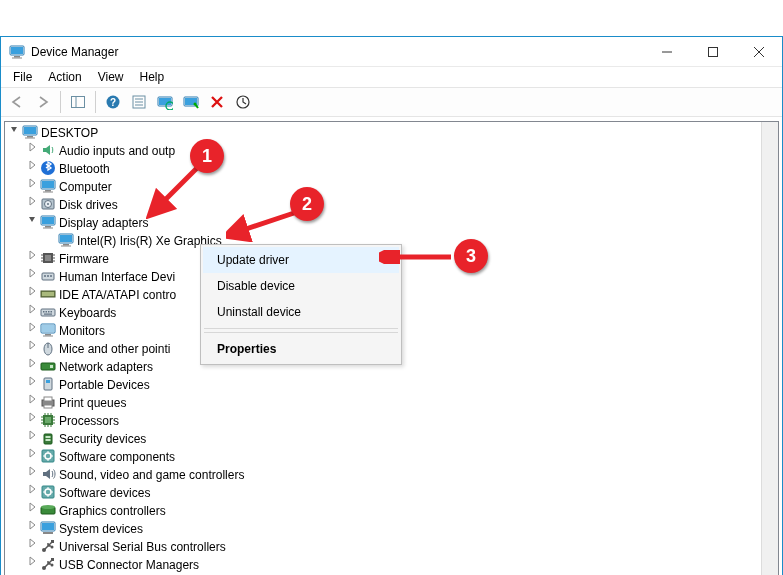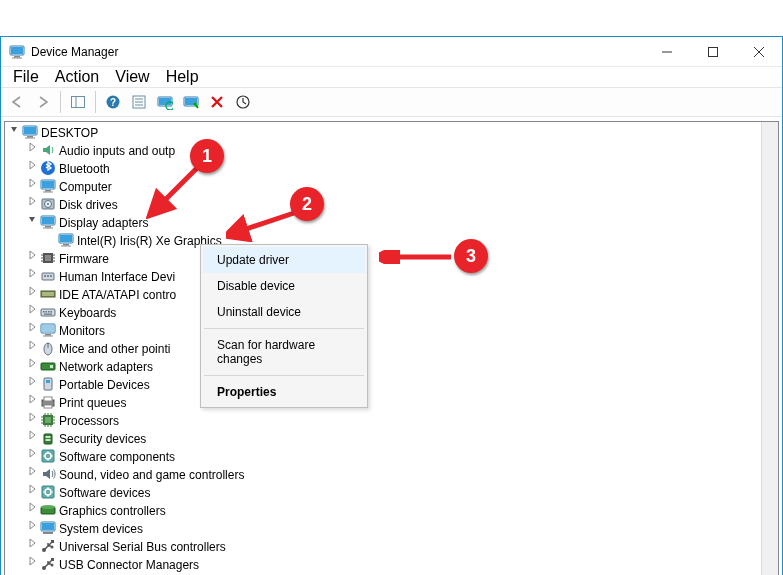--- a/index.html
+++ b/index.html
@@ -4,34 +4,34 @@
 <style>
   * { box-sizing: border-box; font-family: "Segoe UI", Tahoma, sans-serif; }
   body { margin: 0; background: #fff; }
   .window { width: 783px; height: 575px; border: 1px solid #1a8cc9; position: relative; background: #fff; overflow: hidden; margin-top: 36px; }
   .titlebar { height: 30px; display: flex; align-items: center; padding: 0 0 0 8px; background: #fff; border-bottom: 1px solid #eaeaea; }
   .titlebar .appicon { width: 16px; height: 16px; margin-right: 6px; }
   .titlebar .title { font-size: 12px; color: #000; flex: 1; }
   .winbtns { display: flex; height: 100%; }
   .winbtn { width: 46px; display: flex; align-items: center; justify-content: center; }
   .winbtn svg { stroke: #333; }
-  .menubar { height: 20px; display: flex; align-items: center; padding: 0 4px; font-size: 16px; color: #000; }
+  .menubar { height: 20px; display: flex; align-items: center; padding: 0 4px; font-size: 12px; color: #000; }
   .menubar .mitem { padding: 1px 8px; cursor: default; }
   .toolbar { height: 30px; border-top: 1px solid #e5e5e5; border-bottom: 1px solid #e5e5e5; display: flex; align-items: center; padding: 0 4px; gap: 2px; background: #fdfdfd; }
   .tbtn { width: 24px; height: 24px; display: flex; align-items: center; justify-content: center; border: 1px solid transparent; }
   .tsep { width: 1px; height: 22px; background: #d0d0d0; margin: 0 3px; }
   .tree-pane { position: absolute; left: 3px; top: 84px; right: 3px; bottom: 3px; border: 1px solid #828790; background: #fff; overflow: hidden; }
   .tree { font-size: 12px; line-height: 18px; color: #000; padding: 2px 0 0 0; }
   .row { display: flex; align-items: flex-start; height: 18px; white-space: nowrap; }
   .toggle { width: 12px; text-align: center; color: #777; font-size: 10px; cursor: default; user-select: none; }
   .toggle svg { display:block; }
   .spacer { display: inline-block; }
   .ico { width: 16px; height: 16px; margin: 0 3px 0 1px; }
   .lbl { }
-  .ctxmenu { position: absolute; background: #f5f5f5; border: 1px solid #bfbfbf; box-shadow: 2px 2px 4px rgba(0,0,0,.15); font-size: 12px; padding: 2px; width: 168px; }
+  .ctxmenu { position: absolute; background: #f5f5f5; border: 1px solid #bfbfbf; box-shadow: 2px 2px 4px rgba(0,0,0,.15); font-size: 12px; padding: 2px; width: 202px; }
   .ctxmenu .mi { padding: 6px 14px; cursor: default; }
   .ctxmenu .mi.hl { background: #e5f3ff; }
   .ctxmenu .sep { height: 1px; background: #d7d7d7; margin: 3px 1px; }
   .ctxmenu .mi.bold { font-weight: 700; }
   .badge { position: absolute; width: 34px; height: 34px; border-radius: 50%; background: #e8232a; color: #fff; font-weight: 700; font-size: 18px; display: flex; align-items: center; justify-content: center; box-shadow: 1px 2px 3px rgba(0,0,0,.4); z-index: 50; }
   .arrow-svg { position: absolute; z-index: 49; pointer-events:none; }
   .scrollbar { position:absolute; right:0; top:0; bottom:0; width:17px; background:#f0f0f0; border-left:1px solid #dcdcdc; }
 </style>
 </head>
 <body>
@@ -515,21 +515,20 @@
         </div>
       </div>
     <div class="scrollbar"></div>
   </div>
 
   <div class="ctxmenu" id="ctx" style="left:199px; top:207px;">
       <div class="mi hl">Update driver</div>
       <div class="mi">Disable device</div>
       <div class="mi">Uninstall device</div>
       <div class="sep"></div>
-      <div class="mi">Scan for hardware changes</div>
       <div class="sep"></div>
       <div class="mi bold">Properties</div>
     </div>
 
   <div class="badge" style="left:189px; top:102px;">1</div>
   <svg class="arrow-svg" style="left:145px; top:122px;" width="60" height="60">
     <defs>
         <marker id="ah1" markerWidth="6" markerHeight="6" refX="3" refY="3" orient="auto">
           <path d="M0 0L6 3L0 6Z" fill="#e8232a"></path>
         </marker>

